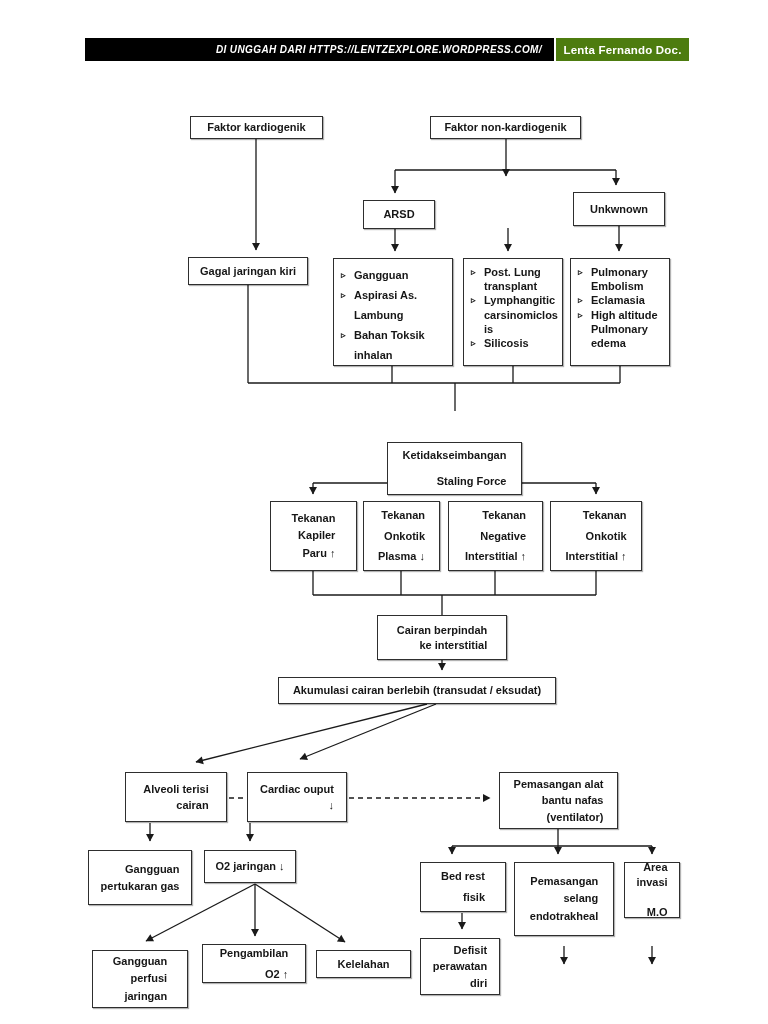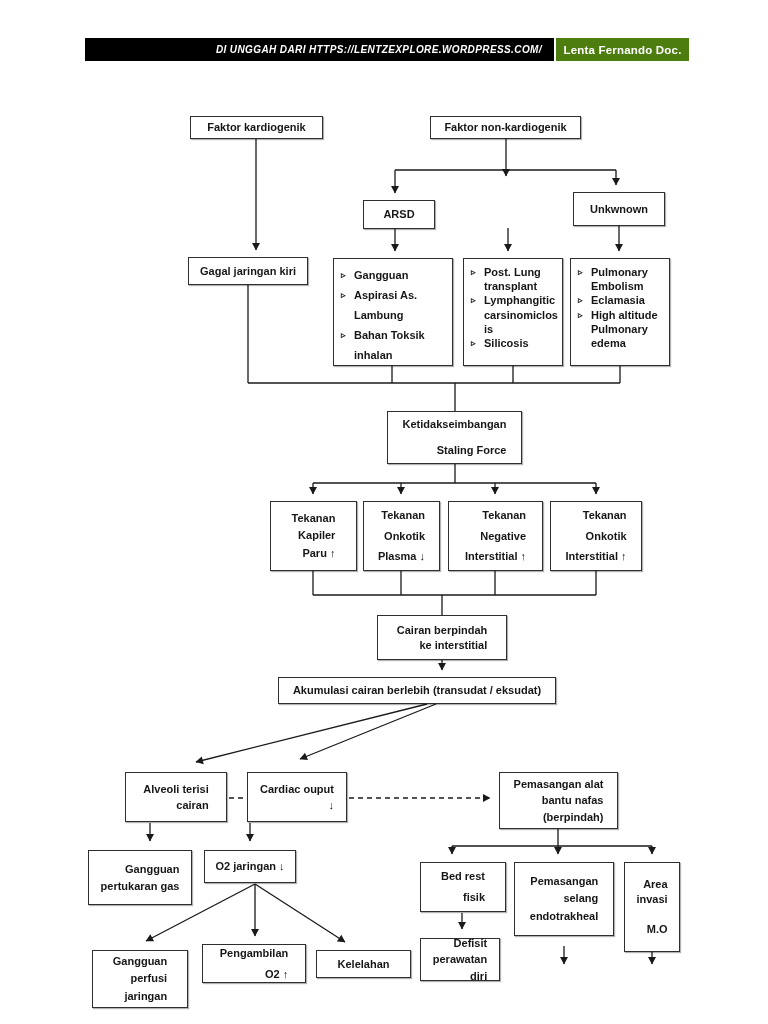--- a/index.html
+++ b/index.html
@@ -22,21 +22,21 @@
     box-sizing:border-box;letter-spacing:.2px;
   }
   
   .node{
     position:absolute;box-sizing:border-box;background:#ffffff;
     border:1.5px solid #2e2e2e;box-shadow:1px 1px 1px rgba(0,0,0,.3);
     color:#161616;font-weight:bold;font-size:11px;line-height:1.5;
     display:flex;align-items:center;justify-content:center;text-align:right;
     white-space:pre-line;padding:1px 2px;
   }
-  .lh-xl{line-height:2.3;}
+  .lh-xl{line-height:2.3;margin-top:31px;}
   .lh-lg{line-height:1.9;}
   .lh-md{line-height:1.55;}
   .lh-sm{line-height:1.35;}
   
   .list{
     display:block;text-align:left;white-space:normal;
     padding:6px 4px 4px 7px;overflow:hidden;
   }
   .cause-item{display:flex;}
   .bullet{flex:0 0 13px;font-size:9px;}
@@ -199,39 +199,39 @@
 ke interstitial</div>
 
   <div class="node" style="left:278px;top:677px;width:278px;height:27px">Akumulasi cairan berlebih (transudat / eksudat)</div>
 
   <div class="node" style="left:125px;top:772px;width:102px;height:50px">Alveoli terisi
 cairan</div>
   <div class="node" style="left:247px;top:772px;width:100px;height:50px">Cardiac ouput
 ↓</div>
   <div class="node" style="left:499px;top:772px;width:119px;height:57px">Pemasangan alat
 bantu nafas
-(berpindah)</div>
+(ventilator)</div>
 
   <div class="node" style="left:88px;top:850px;width:104px;height:55px">Gangguan
 pertukaran gas</div>
   <div class="node" style="left:204px;top:850px;width:92px;height:33px">O2 jaringan ↓</div>
 
   <div class="node lh-md" style="left:92px;top:950px;width:96px;height:58px">Gangguan
 perfusi
 jaringan</div>
   <div class="node lh-lg" style="left:202px;top:944px;width:104px;height:39px">Pengambilan
 O2 ↑</div>
   <div class="node" style="left:316px;top:950px;width:95px;height:28px">Kelelahan</div>
-  <div class="node" style="left:420px;top:938px;width:80px;height:43px">Defisit
+  <div class="node" style="left:420px;top:938px;width:80px;height:57px">Defisit
 perawatan
 diri</div>
 
   <div class="node lh-lg" style="left:420px;top:862px;width:86px;height:50px">Bed rest
 fisik</div>
   <div class="node lh-md" style="left:514px;top:862px;width:100px;height:74px">Pemasangan
 selang
 endotrakheal</div>
-  <div class="node lh-sm" style="left:624px;top:862px;width:56px;height:90px">Area
+  <div class="node lh-sm" style="left:624px;top:862px;width:56px;height:56px">Area
 invasi
 
 M.O</div>
 
 </div>
 
 </body></html>

